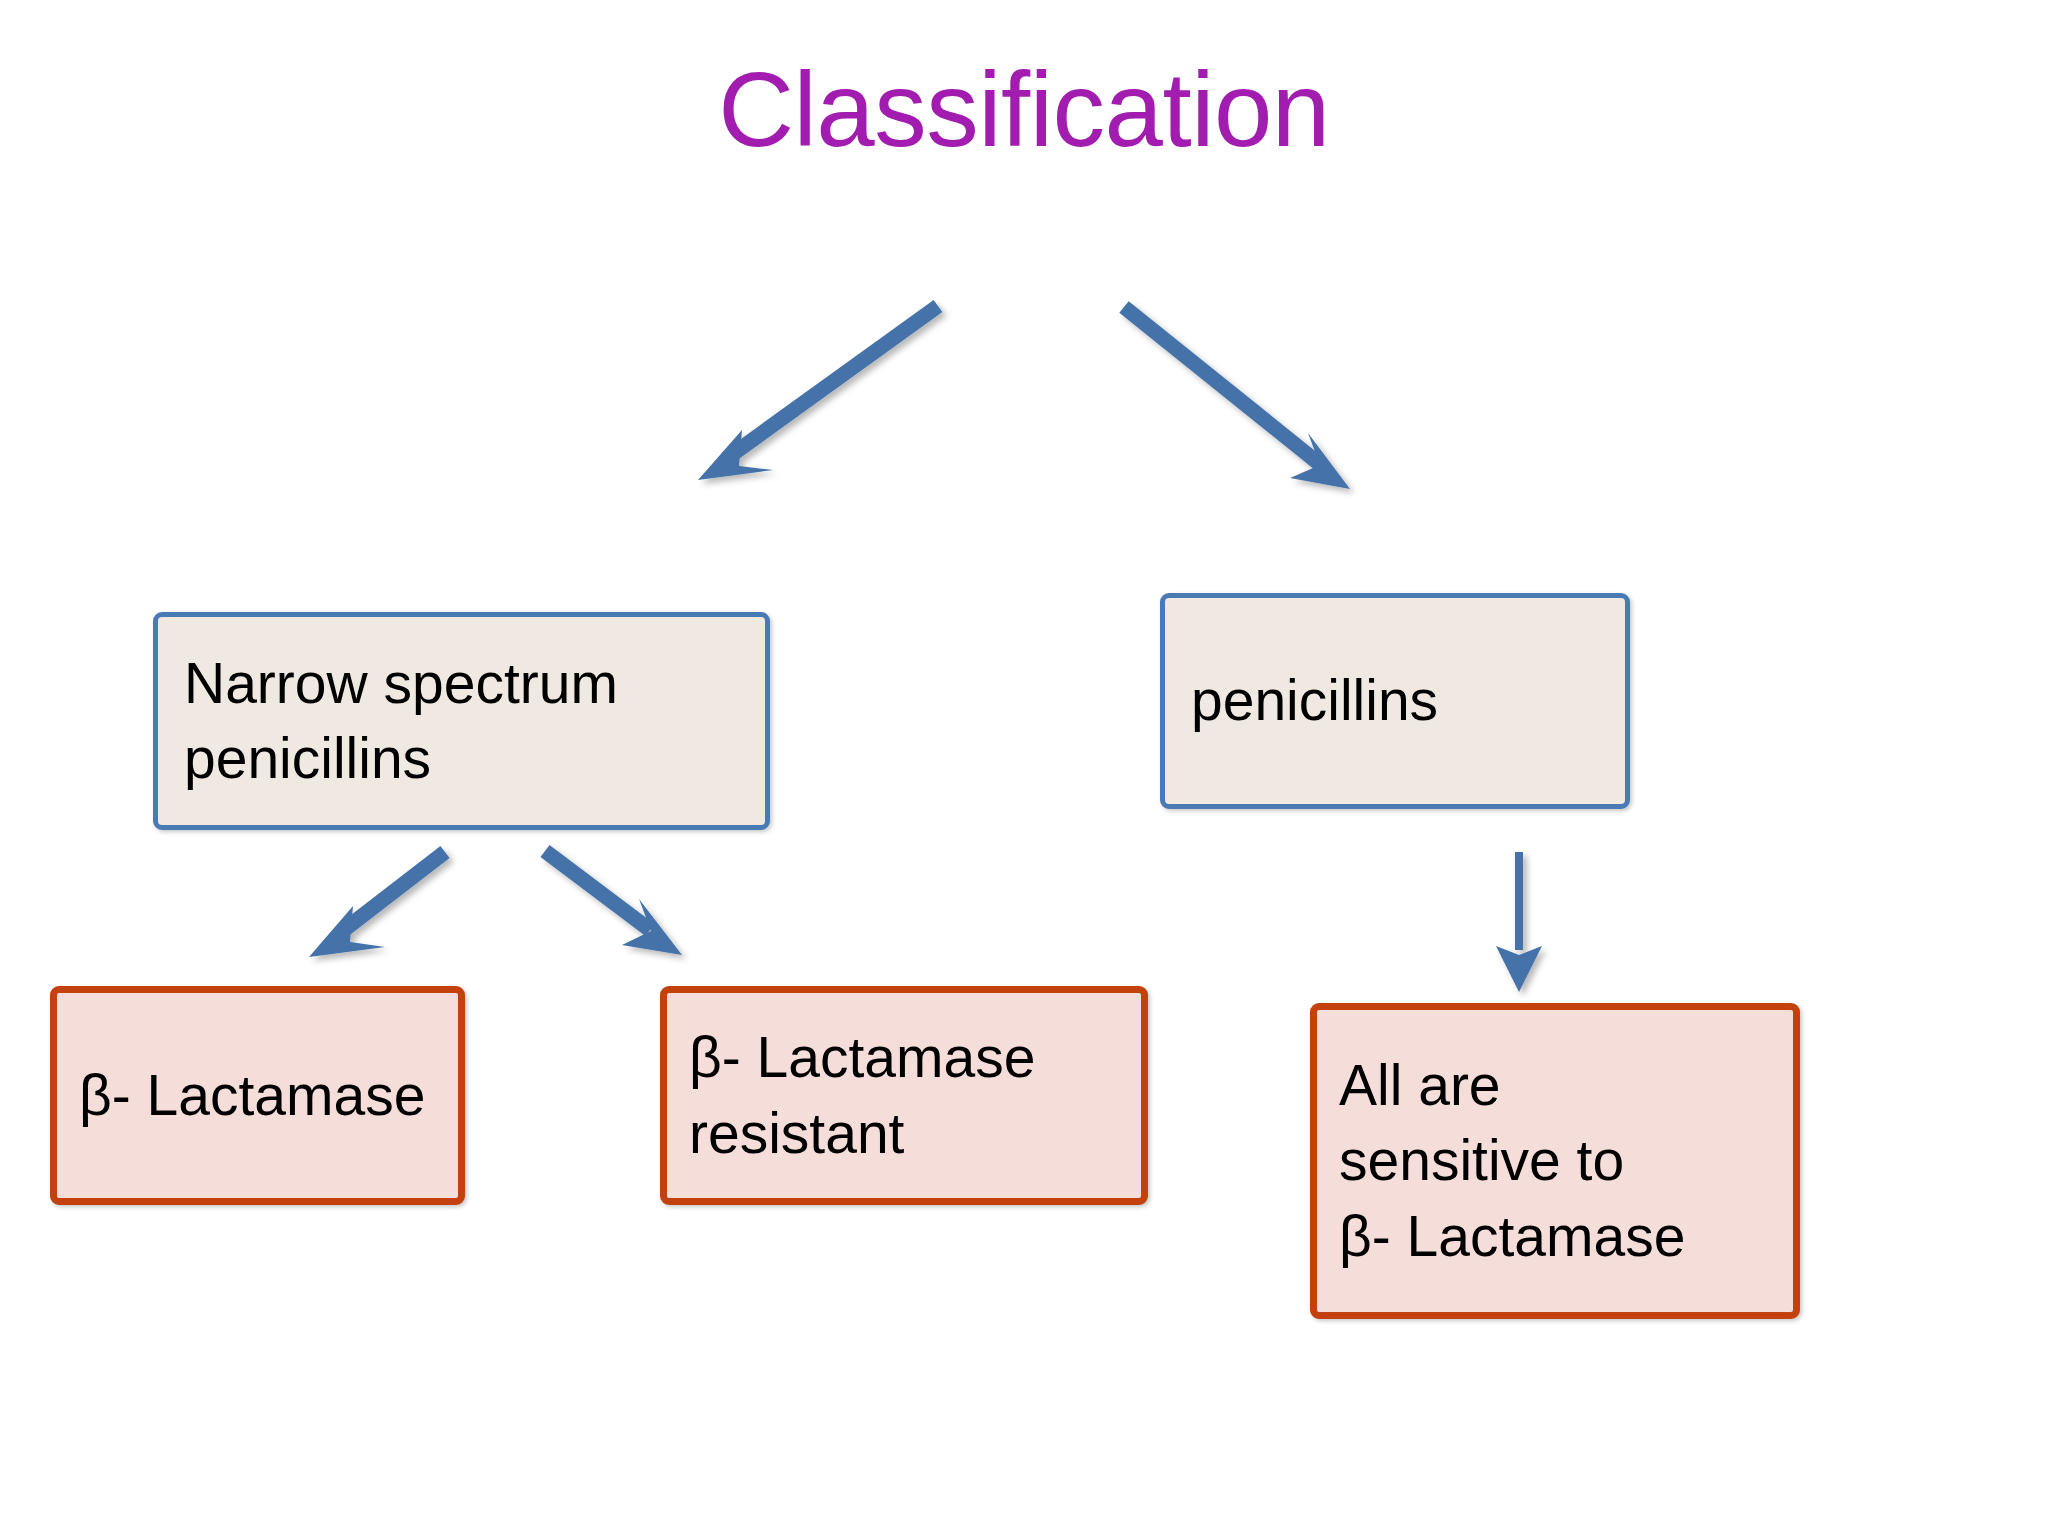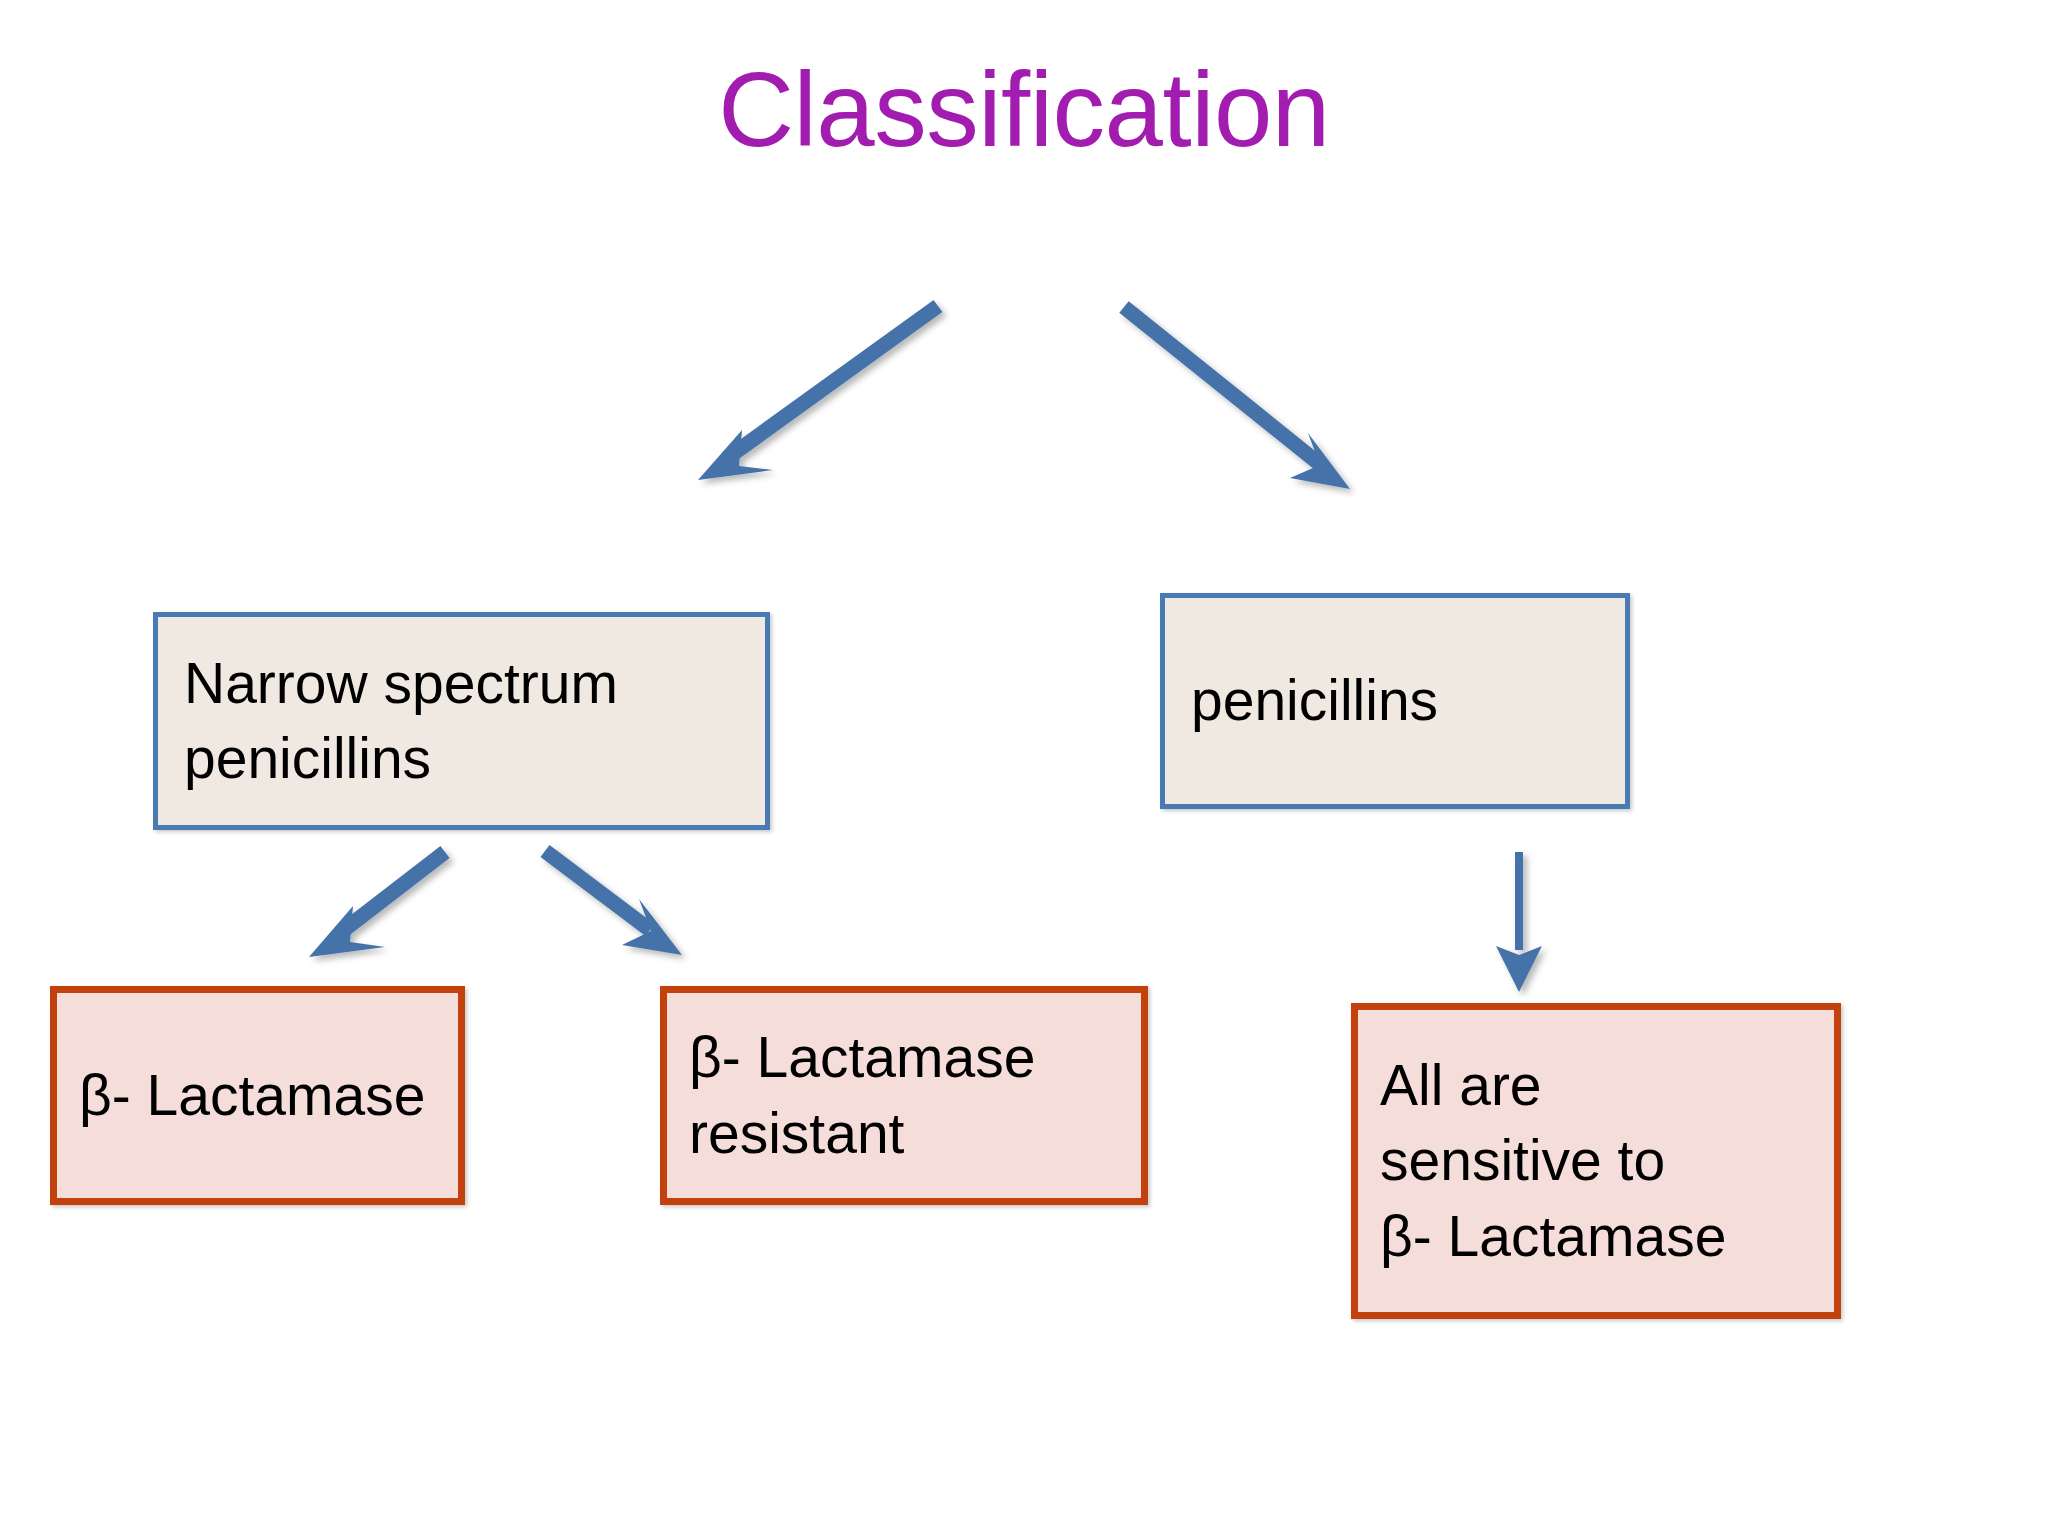--- a/index.html
+++ b/index.html
@@ -31,20 +31,21 @@
   }
   .node {
     position: absolute;
     box-sizing: border-box;
     display: flex;
     flex-direction: column;
     justify-content: center;
     color: #000000;
     font-size: 57px;
     line-height: 1.32;
+    border-radius: 9px;
   }
   .node .line {
     display: block;
     white-space: pre;
   }
   .node-blue {
     background: #efe9e2;
     border: 5px solid #4a7ab4;
     box-shadow: 2px 2px 4px rgba(0,0,0,0.22);
     padding-left: 26px;
@@ -62,21 +63,21 @@
     width: 2048px;
     height: 1536px;
     pointer-events: none;
   }
 
   
   #node-narrow   { left: 153px; top: 612px;  width: 617px;  height: 218px; }
   #node-extended { left: 1160px; top: 593px; width: 470px;  height: 216px; }
   #node-bl-sens  { left: 50px;  top: 986px;  width: 415px;  height: 219px; }
   #node-bl-res   { left: 660px; top: 986px;  width: 488px;  height: 219px; }
-  #node-all-sens { left: 1310px; top: 1003px; width: 490px; height: 316px; margin-left: 41px; }
+  #node-all-sens { left: 1310px; top: 1003px; width: 490px; height: 316px; }
 </style>
 </head>
 <body>
 
 <div id="slide">
 
   <div id="title">Classification</div>
 
   <svg class="arrow-layer" viewBox="0 0 2048 1536" width="2048" height="1536" xmlns="http://www.w3.org/2000/svg">
     <defs>

